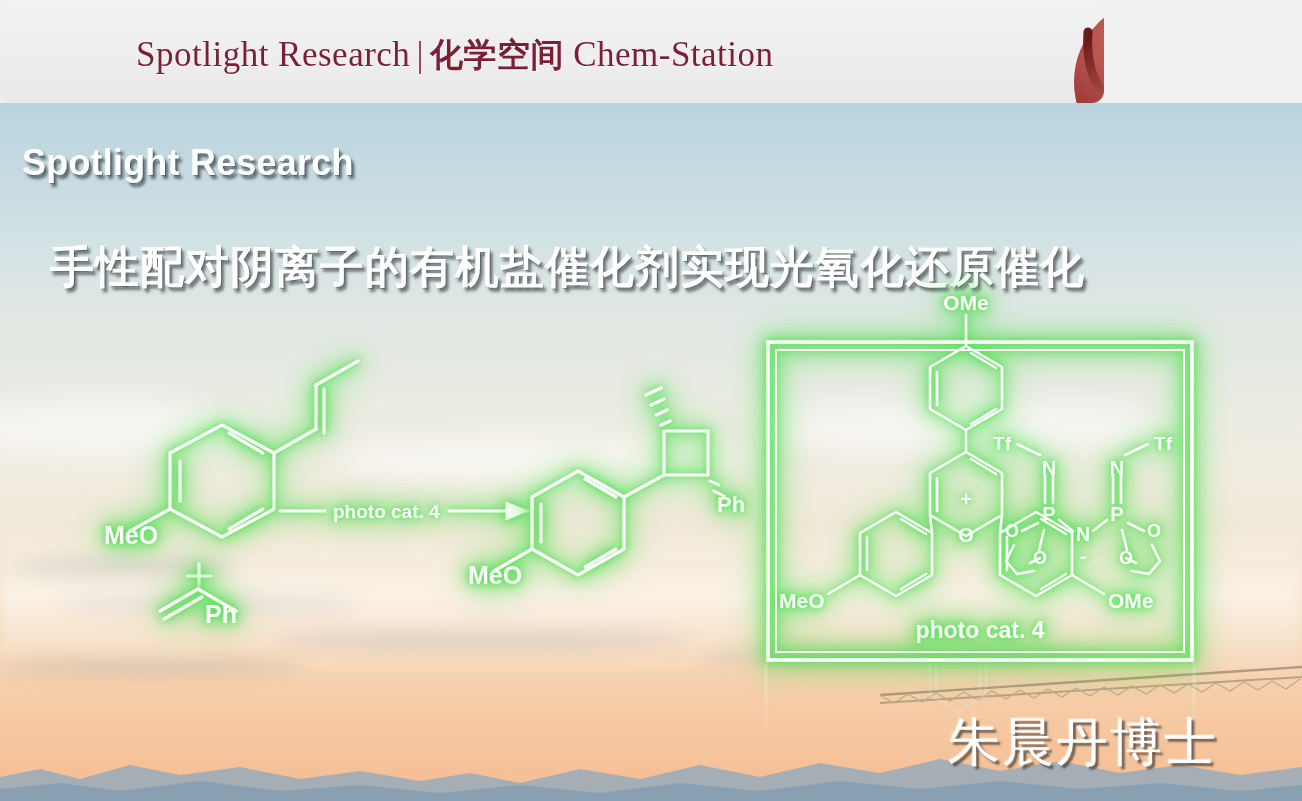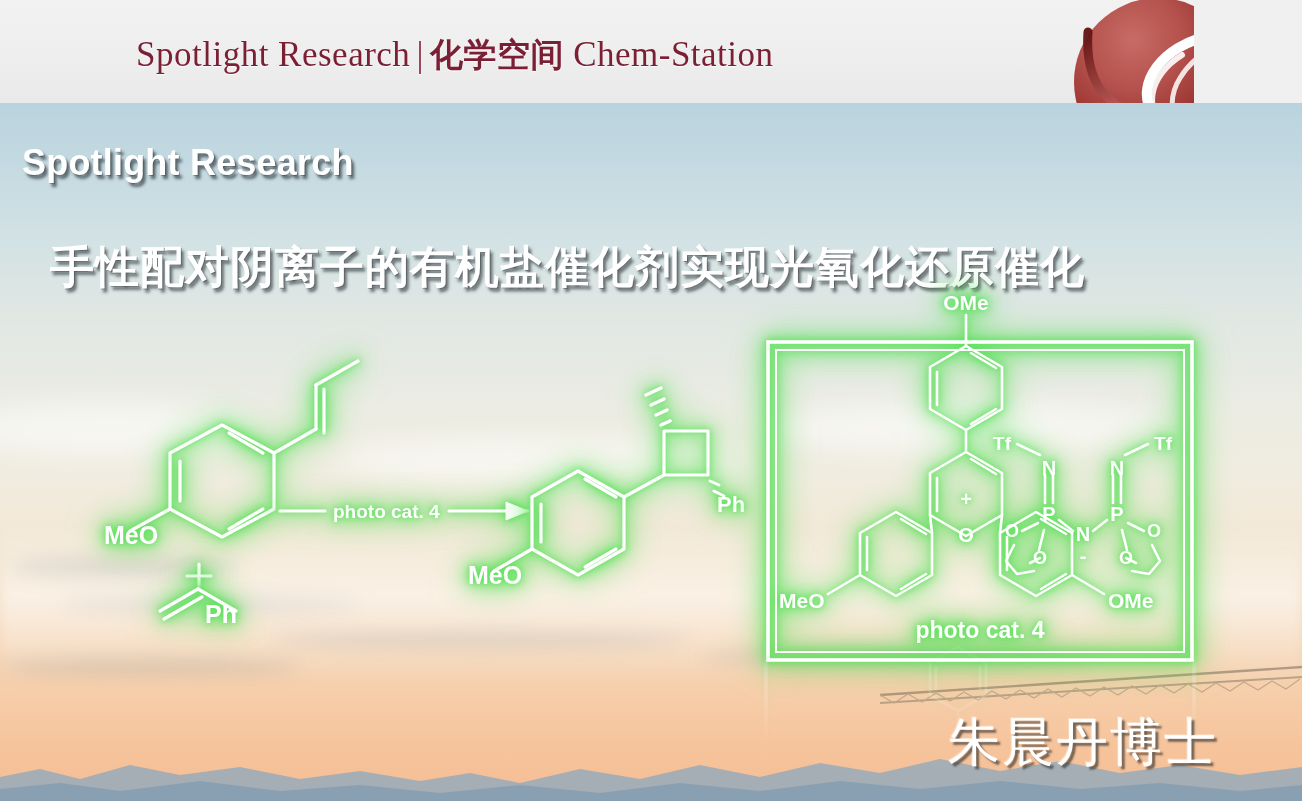--- a/index.html
+++ b/index.html
@@ -15,23 +15,24 @@
     width: 1302px;
     height: 801px;
     overflow: hidden;
     background: #f0f0f0;
   }
 
   
   #header {
     position: absolute;
     left: 0; top: 0;
-    width: 1194px; height: 103px;
+    width: 1104px; height: 103px;
     background: linear-gradient(180deg,#f2f2f2 0%, #eeeeee 55%, #e9e9e9 100%);
     overflow: hidden;
+    border-radius: 12px;
   }
   #header-title {
     position: absolute;
     left: 136px; top: 33px;
     font-family: "Liberation Serif", "DejaVu Serif", serif;
     font-size: 35px;
     letter-spacing: 0.5px;
     color: #7b1f35;
     white-space: nowrap;
     text-shadow: 0 1px 1px rgba(255,255,255,0.9);

